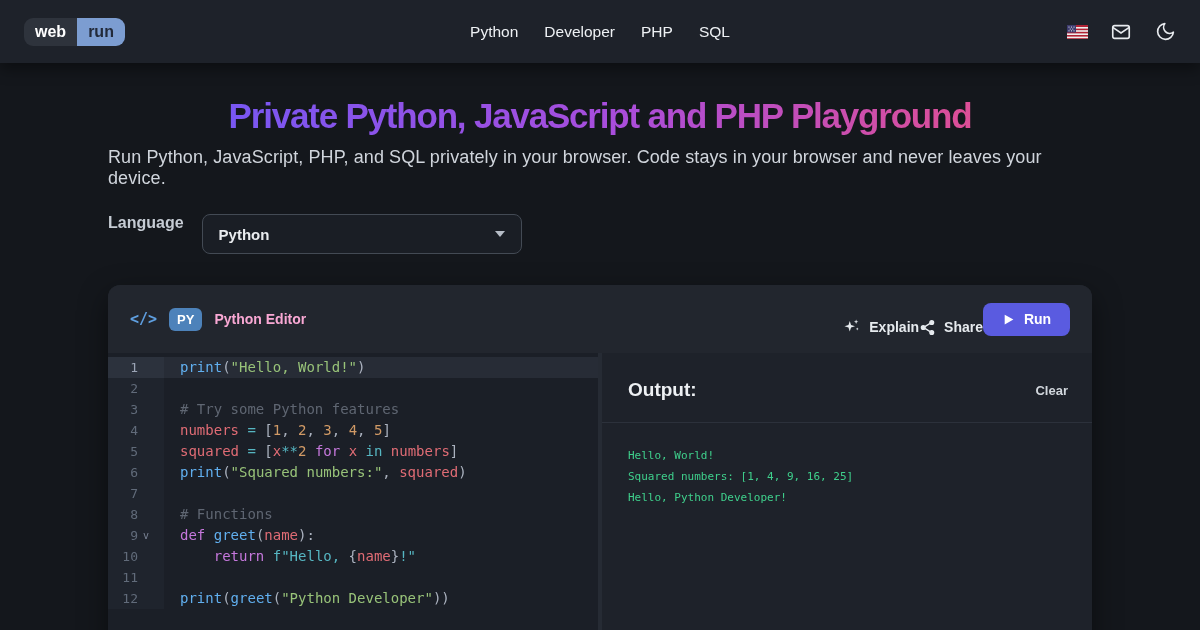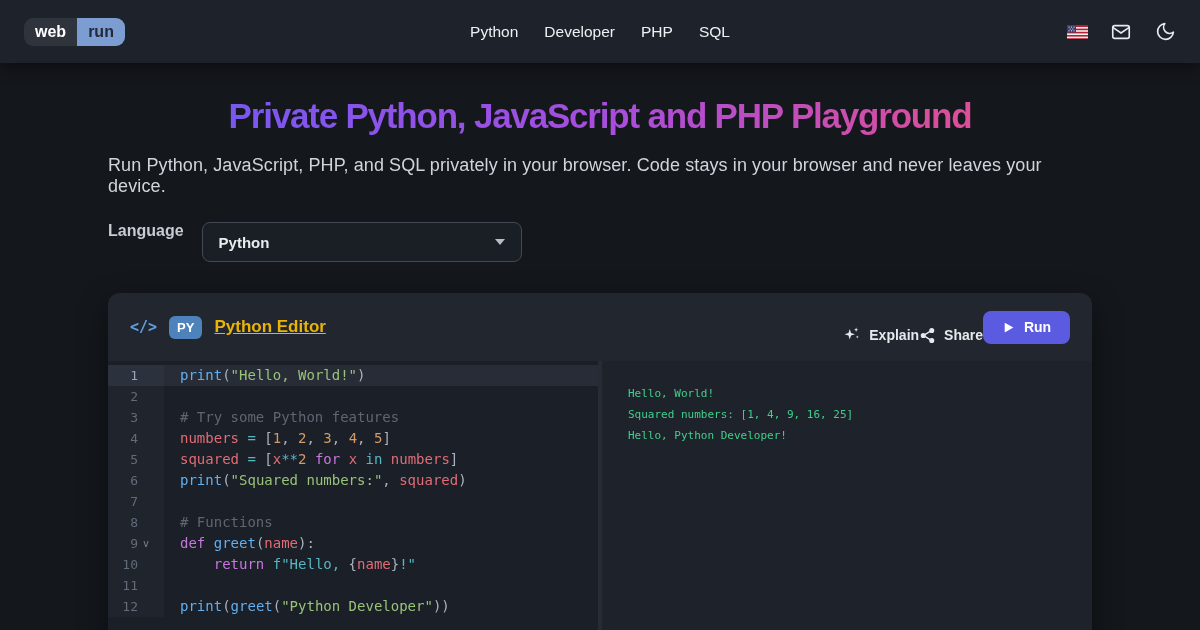--- a/index.html
+++ b/index.html
@@ -16,40 +16,40 @@
   .logo-run { background:#7c9dd1; color:#222a3a; padding:5px 11px; }
   .nav-links { display:flex; gap:26px; align-items:center; }
   .nav-link { color:#eef1f4; font-size:15.5px; text-decoration:none; cursor:pointer; }
   .nav-icon { width:22px; height:22px; display:inline-flex; align-items:center; justify-content:center; cursor:pointer; }
 
   
   .container { width:984px; margin:0 auto; }
   .hero-title { margin-top:33px; text-align:center; font-size:35px; font-weight:800; letter-spacing:-1.2px;
                 background:linear-gradient(90deg,#6a5af9 0%,#a94ddb 52%,#ef4f7f 100%);
                 -webkit-background-clip:text; background-clip:text; color:transparent; }
-  .hero-subtitle { margin-top:19px; font-size:18px; color:#d0d5dc; letter-spacing:.1px; }
+  .hero-subtitle { margin-top:11px; font-size:18px; color:#d0d5dc; letter-spacing:.1px; }
 
   
   .language-row { margin-top:25px; display:flex; align-items:flex-start; gap:18px;font-weight:bold; }
   .language-label { color:#c6ccd4; font-size:16px; }
   .language-select { width:320px; height:40px; background:#1a1e25; border:1px solid #434a54; border-radius:8px;
                      display:flex; align-items:center; justify-content:space-between; padding:0 16px; cursor:pointer; }
   .language-select .value { color:#e9ecef; font-size:15px; }
   .caret-down { width:0; height:0; border-left:5px solid transparent; border-right:5px solid transparent;
                 border-top:6px solid #b6bdc6; }
 
   
   .editor-card { margin-top:31px; width:984px; height:400px; background:#1e222a;
                  border-radius:12px 12px 0 0; overflow:hidden; box-shadow:0 10px 30px rgba(0,0,0,.45); }
   .editor-header { height:68px; background:#22262e; display:flex; align-items:center;
                    justify-content:space-between; padding:0 22px; }
   .eh-left { display:flex; align-items:center; gap:12px; }
   .code-glyph { color:#5f9fe0; font-family:"DejaVu Sans Mono", monospace; font-size:15px; font-weight:bold; }
   .py-badge { background:#4d82ba; color:#ffffff; font-size:13px; font-weight:bold; padding:4px 8px; border-radius:6px; }
-  .editor-title { color:#eab308; font-size:17px; font-weight:bold;text-decoration:underline; }
+  .editor-title { color:#f9a8d4; font-size:14px; font-weight:bold; }
   .eh-right { display:flex; align-items:flex-end; }
   .tool-btn { display:flex; align-items:center; gap:8px; color:#e6eaee; font-size:14px; font-weight:600; cursor:pointer; }
   .run-button { width:87px; height:33px; background:#5a5be0; border:none; border-radius:8px; color:#ffffff;
                 font-size:14px; font-weight:bold; display:flex; align-items:center; justify-content:center; gap:9px;
                 cursor:pointer; font-family:"Liberation Sans", sans-serif; }
 
   
   .editor-body { display:flex; height:332px; }
   .code-pane { width:490px; background:#1b1f27; padding-top:4px;
                font-family:"DejaVu Sans Mono", monospace; font-size:14px; }
@@ -270,20 +270,24 @@
               <span class="gutter-cell">
                 <span class="ln">12</span>
                 <span class="fold-slot"></span>
               </span>
               <span class="code-cell"><span class="tok-fn">print</span><span class="tok-pun">(</span><span class="tok-fn">greet</span><span class="tok-pun">(</span><span class="tok-str">"Python Developer"</span><span class="tok-pun">))</span></span>
             </div>
           </div>
       </div>
       <div class="pane-divider"></div>
       <div class="output-pane">
+        <div class="output-header">
+          <span class="output-heading">Output:</span>
+          <button class="clear-button">Clear</button>
+        </div>
         <div class="output-content">
             <div class="out-line">Hello, World!</div>
             <div class="out-line">Squared numbers: [1, 4, 9, 16, 25]</div>
             <div class="out-line">Hello, Python Developer!</div>
           </div>
       </div>
     </div>
   </section>
 </main>
 

